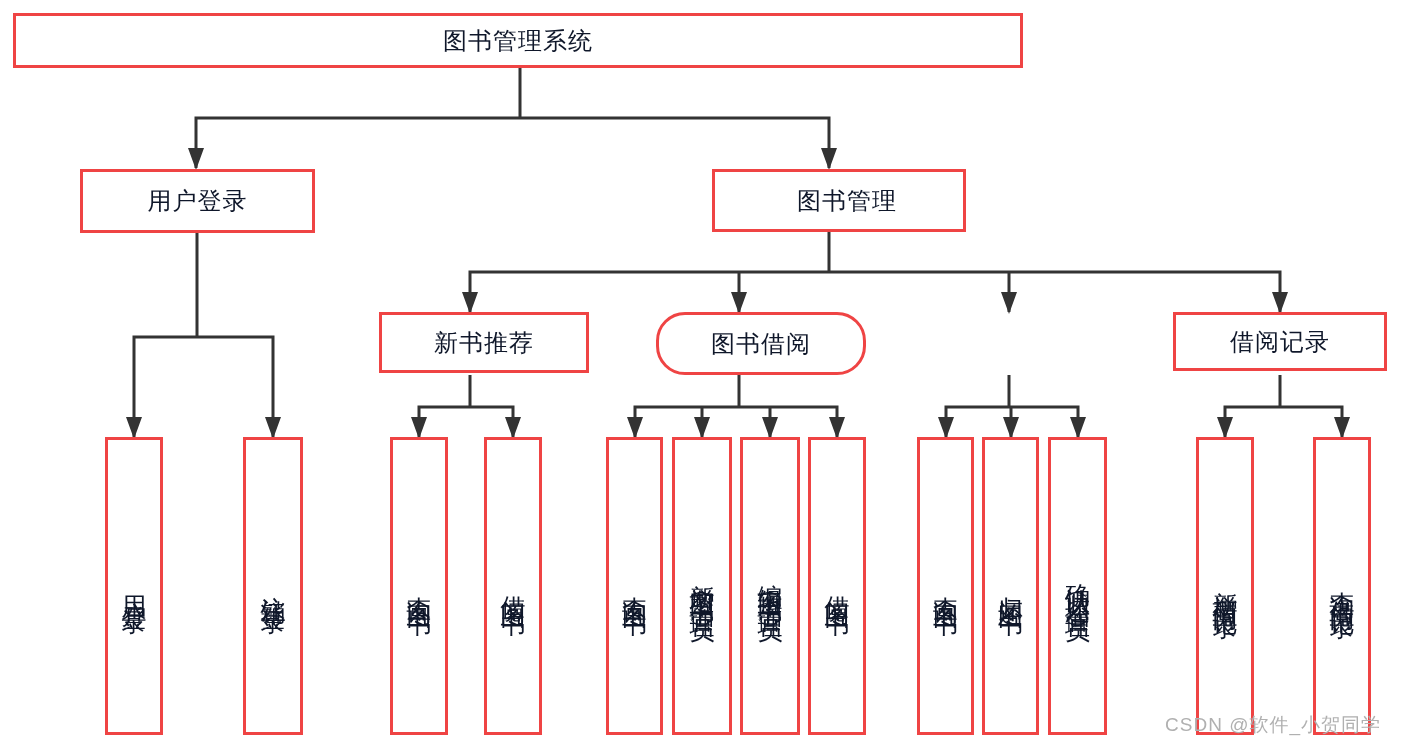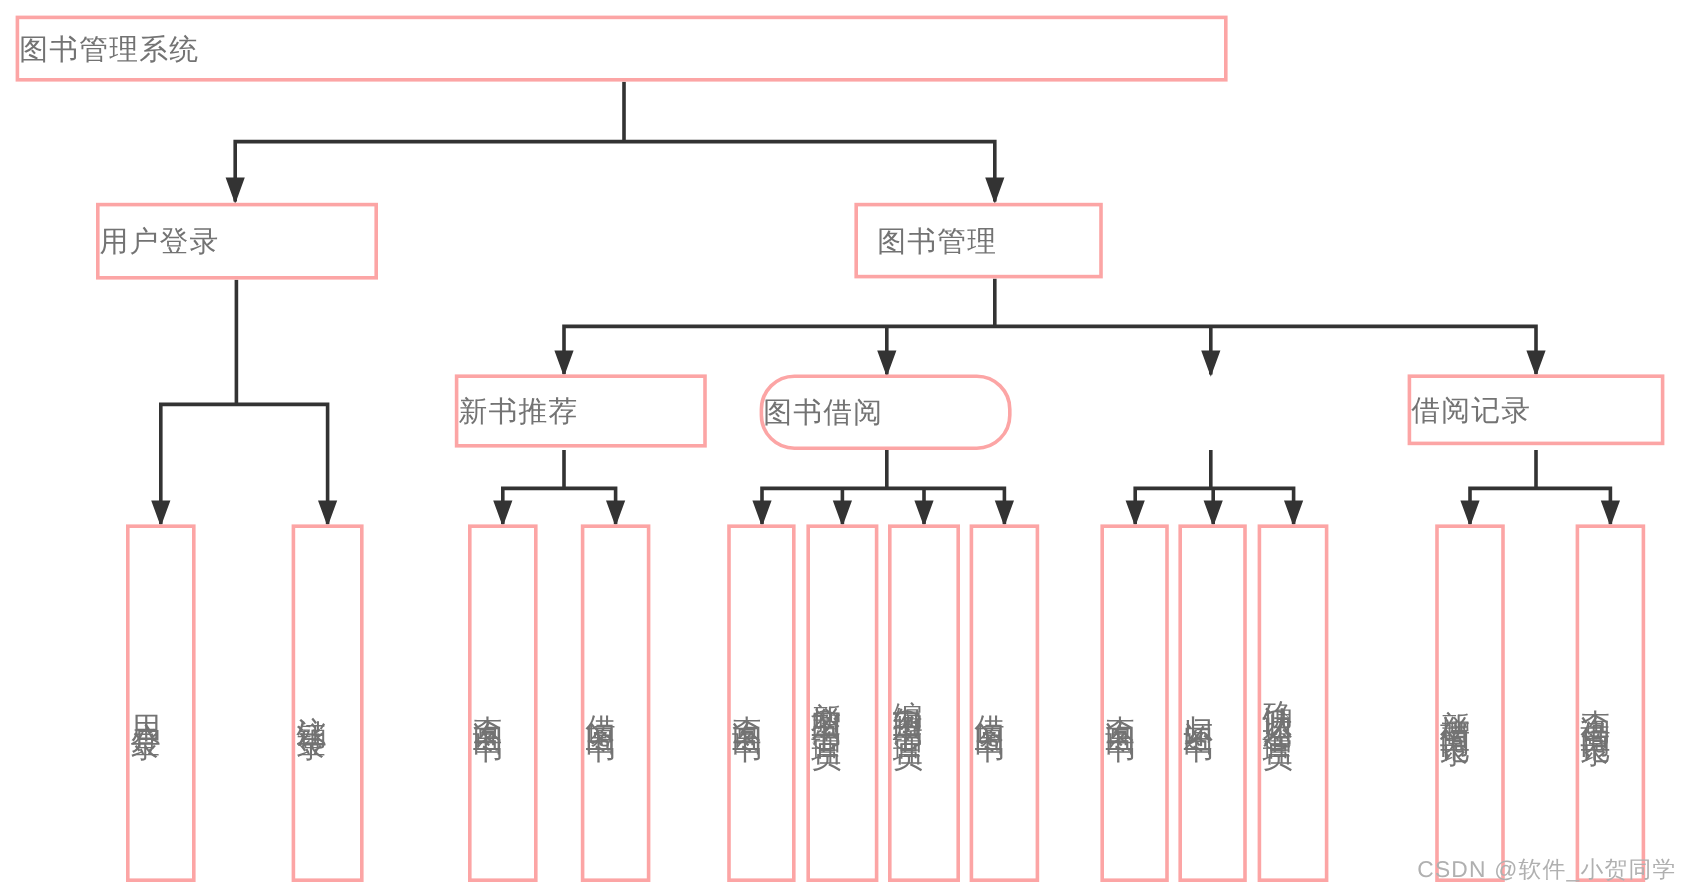--- a/index.html
+++ b/index.html
@@ -13,42 +13,42 @@
   }
   .wires {
     position: absolute;
     left: 0; top: 0;
     z-index: 1;
   }
   .node {
     position: absolute;
     box-sizing: border-box;
     background: #ffffff;
-    border: 3px solid #fca5a5;
+    border: 3px solid #ef4444;
     display: flex;
     align-items: center;
-    justify-content: flex-start;
+    justify-content: center;
     z-index: 2;
-    color: #737373;
+    color: #0f172a;
   }
   .node .lbl {
     font-size: 24px;
     letter-spacing: 1px;
     white-space: nowrap;
   }
   .node.leaf .lbl {
     writing-mode: vertical-rl;
     font-size: 25px;
     letter-spacing: 5px;
     line-height: 1;
     white-space: normal;
   }
   .watermark {
     position: absolute;
-    right: 8px;
+    right: 24px;
     bottom: 9px;
     z-index: 3;
     font-size: 19px;
     color: #b0b0b0;
     letter-spacing: 1px;
     white-space: nowrap;
   }
 </style>
 </head>
 <body>
@@ -84,28 +84,28 @@
       M1225 439 L1217 417 L1233 417 Z  M1342 439 L1334 417 L1350 417 Z"></path>
   </svg>
 
   <div class="node" style="left:13px; top:13px; width:1010px; height:55px;">
     <span class="lbl">图书管理系统</span>
   </div>
 
   <div class="node" style="left:80px; top:169px; width:235px; height:64px;">
     <span class="lbl">用户登录</span>
   </div>
-  <div class="node" style="left:712px; top:169px; width:207px; height:63px;padding-left:16px;">
+  <div class="node" style="left:712px; top:169px; width:254px; height:63px;padding-left:16px;">
     <span class="lbl">图书管理</span>
   </div>
 
   <div class="node" style="left:379px; top:312px; width:210px; height:61px;">
     <span class="lbl">新书推荐</span>
   </div>
-  <div class="node" style="left:633px; top:312px; width:210px; height:63px;border-radius:29px;">
+  <div class="node" style="left:656px; top:312px; width:210px; height:63px;border-radius:29px;">
     <span class="lbl">图书借阅</span>
   </div>
   <div class="node" style="left:1173px; top:312px; width:214px; height:59px;">
     <span class="lbl">借阅记录</span>
   </div>
 
   <div class="node leaf" style="left:105px; top:437px; width:58px; height:298px;">
     <span class="lbl">用户登录</span>
   </div>
   <div class="node leaf" style="left:243px; top:437px; width:60px; height:298px;">

